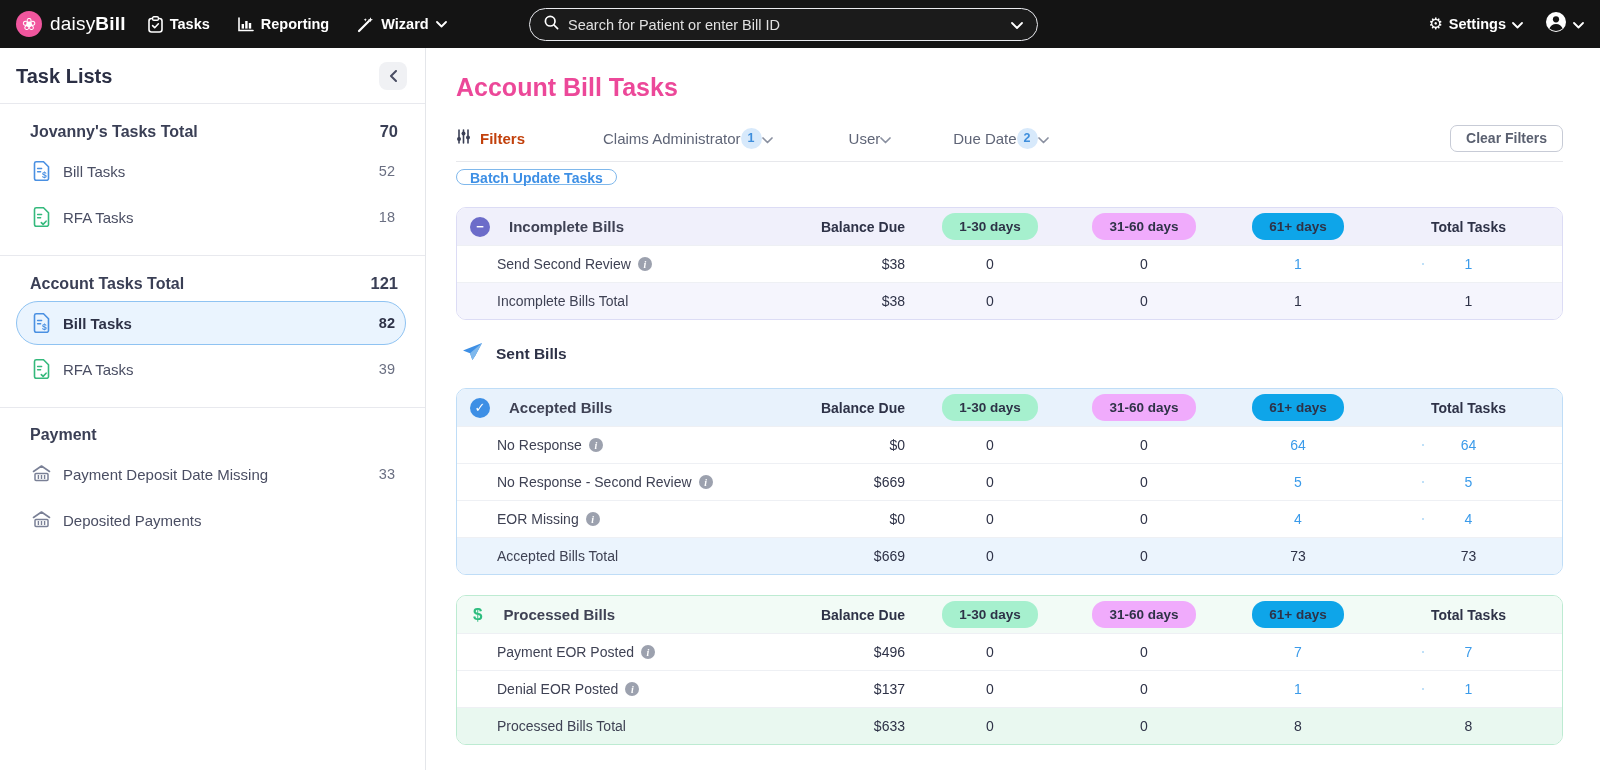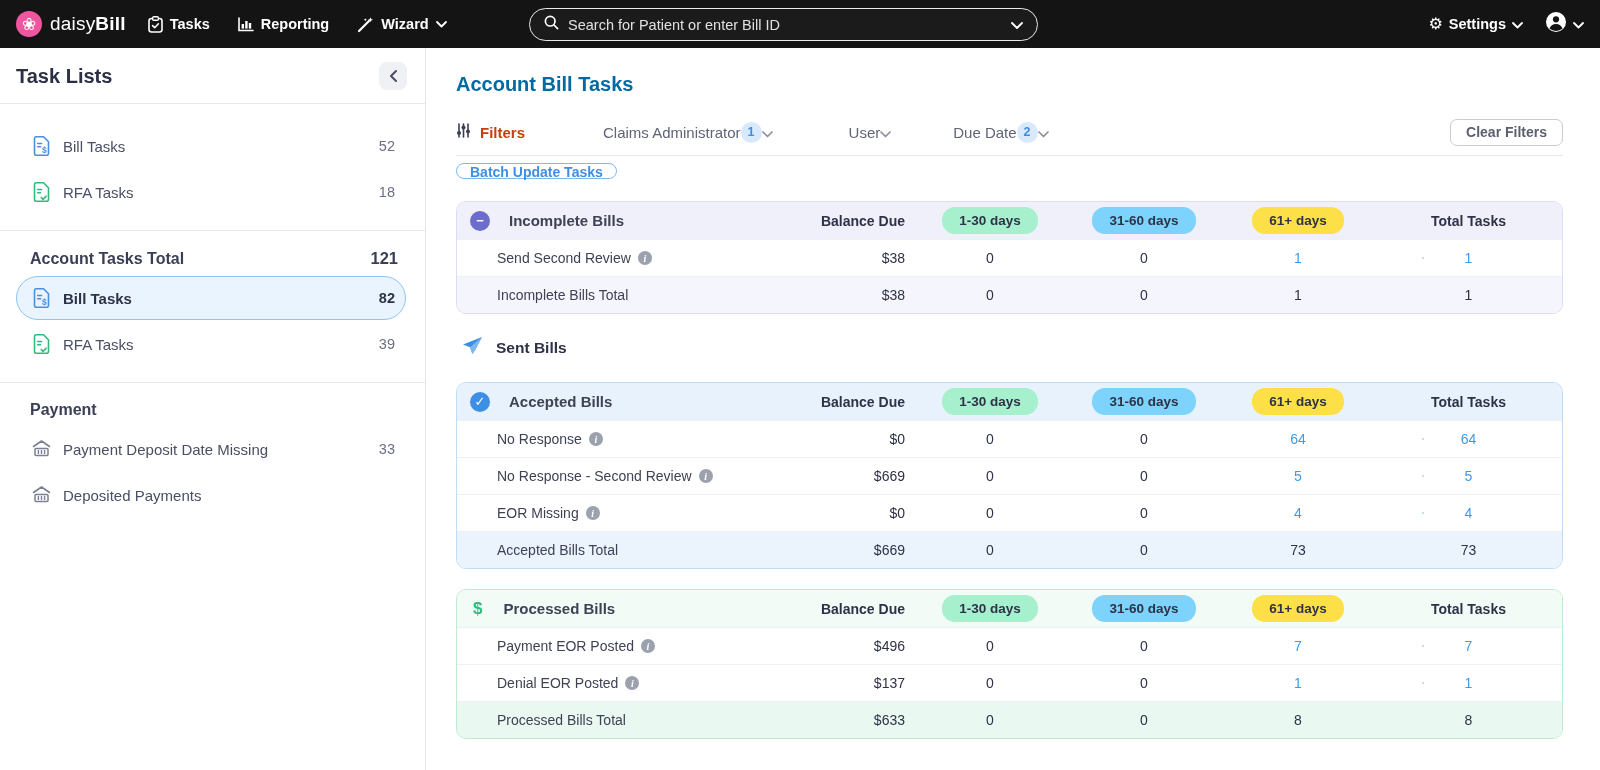--- a/index.html
+++ b/index.html
@@ -43,21 +43,21 @@
   .grp-count{font-size:16.5px;font-weight:700;color:#3A3F55;}
   .sb-item{display:flex;align-items:center;height:44px;margin:2px 19px 2px 16px;padding:0 10px 0 14px;border-radius:22px;
     cursor:pointer;border:1px solid transparent;}
   .sb-item .icn{width:20px;display:flex;justify-content:center;margin-right:12px;}
   .sb-item .lbl{font-size:15px;color:#4A4E63;}
   .sb-item .cnt{margin-left:auto;font-size:14.5px;color:#6A6F82;}
   .sb-item.selected{background:#EAF4FE;border-color:#8FC3F2;}
   .sb-item.selected .lbl,.sb-item.selected .cnt{font-weight:700;color:#2E3247;}
 
   
-  .page-title{font-size:20px;font-weight:700;color:#0369a1;}
+  .page-title{font-size:25px;font-weight:700;color:#ec4899;}
   .filters-row{display:flex;align-items:center;margin-top:22px;height:28px;}
   .filters-label{display:flex;align-items:center;gap:9px;font-size:15px;font-weight:700;color:#c2410c;width:147px;}
   .fgroup{display:flex;align-items:center;gap:0;font-size:15px;color:#5F6577;cursor:pointer;}
   .fgroup.g1{margin-right:76px;}
   .fgroup.g2{margin-right:62px;}
   .badge{min-width:21px;height:21px;border-radius:11px;background:#D7E9FB;color:#3E8EDC;font-size:12.5px;font-weight:700;
     display:flex;align-items:center;justify-content:center;padding:0 6px;}
   .clear-btn{margin-left:auto;height:27px;padding:0 15px;border:1px solid #C7CBD6;border-radius:7px;background:#fff;
     color:#5A6070;font-size:14px;font-weight:700;cursor:pointer;font-family:"Liberation Sans",sans-serif;}
   .filters-div{height:1px;background:#E7E8EC;margin-top:9px;}
@@ -73,22 +73,22 @@
   .trow + .trow{border-top:1px solid #EEF0F4;}
   .thead{background:var(--hd);font-weight:700;color:#2E3247;}
   .ttotal{background:var(--tot);}
   .c0{display:flex;align-items:center;padding-left:40px;font-size:14px;color:#3F4254;gap:7px;}
   .thead .c0{padding-left:13px;font-size:15px;}
   .c1{text-align:right;padding-right:8px;font-size:14px;color:#2E3247;}
   .thead .c1{font-size:14px;}
   .c2,.c3,.c4,.c5{text-align:center;font-size:14px;color:#2E3247;position:relative;}
   .pill{display:inline-block;padding:6px 17px;border-radius:13px;font-size:13.5px;font-weight:700;color:#2E3247;}
   .pill.green{background:#A6F0CE;}
-  .pill.amber{background:#7dd3fc;}
-  .pill.pink{background:#fde047;}
+  .pill.amber{background:#f0abfc;}
+  .pill.pink{background:#0ea5e9;}
   .link{color:#3B9BEA;}
   .sep::before{content:'';position:absolute;left:47px;top:7px;bottom:7px;width:1.5px;background:#BFE0F8;}
   .hicon{width:20px;height:20px;border-radius:50%;color:#fff;display:flex;align-items:center;justify-content:center;
     font-size:13px;font-weight:700;margin-right:12px;flex-shrink:0;}
   .hicon.purple{background:#6C6CC9;}
   .hicon.blue{background:#3D8FE5;}
   .dollar-icn{color:#2EBD7F;font-size:17px;font-weight:700;margin-right:14px;margin-left:3px;}
   .info{display:inline-flex;width:14px;height:14px;border-radius:50%;background:#9CA1AE;color:#fff;font-size:10px;
     font-weight:700;align-items:center;justify-content:center;font-family:"Liberation Serif",serif;font-style:italic;}
 
@@ -188,20 +188,24 @@
       <div class="sb-title">Task Lists</div>
       <button class="collapse-btn">
         <svg width="8" height="12" viewBox="0 0 8 12">
             <path d="M7 1L2 6l5 5" fill="none" stroke="#4A4E63" stroke-width="2" stroke-linecap="round" stroke-linejoin="round"></path>
           </svg>
       </button>
     </div>
     <div class="sb-div"></div>
 
     <div class="sb-group">
+      <div class="grp-head">
+        <span class="grp-label">Jovanny's Tasks Total</span>
+        <span class="grp-count">70</span>
+      </div>
       <div class="sb-item">
         <span class="icn">
           <svg width="17" height="20" viewBox="0 0 17 20">
               <path d="M1.5 2.5A1.8 1.8 0 0 1 3.3 .8h7.2l5 5v11.7a1.8 1.8 0 0 1-1.8 1.8H3.3a1.8 1.8 0 0 1-1.8-1.8z" fill="none" stroke="#4A90E2" stroke-width="1.6"></path>
               <path d="M4.6 7.5h4M4.6 10.7h3" stroke="#4A90E2" stroke-width="1.5" stroke-linecap="round"></path>
               <text x="9" y="16.6" font-size="8.5" font-weight="bold" fill="#4A90E2" font-family="Liberation Sans,sans-serif">$</text>
             </svg>
         </span>
         <span class="lbl">Bill Tasks</span>
         <span class="cnt">52</span>

